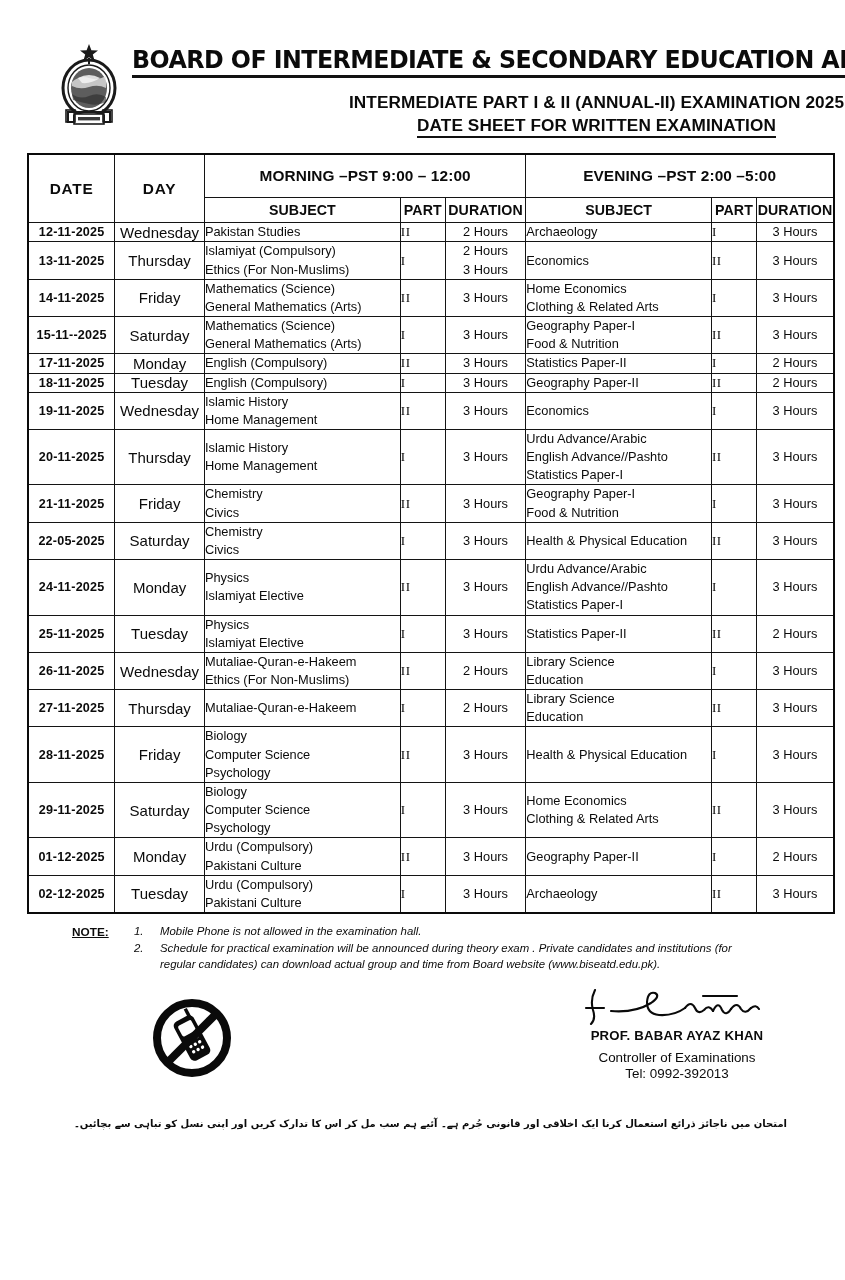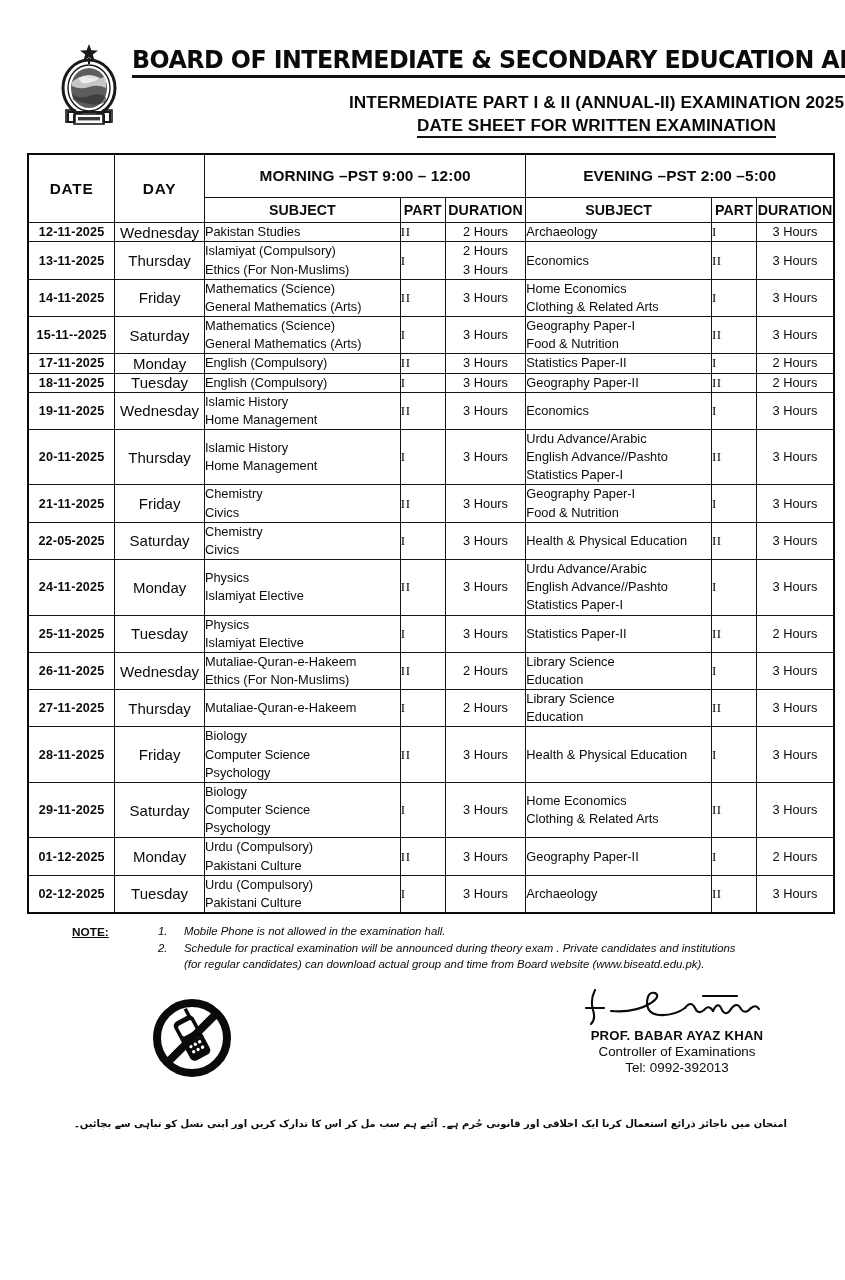--- a/index.html
+++ b/index.html
@@ -134,21 +134,20 @@
   .dur-line { display: block; }
 
   
   .notes {
     margin: 9px 0 0 0;
     padding-left: 72px;
     display: flex;
     font-style: italic;
     font-size: 11.4px;
     line-height: 1.42;
-    gap: 24px;
   }
   .note-label {
     font-weight: 700;
     font-style: normal;
     text-decoration: underline;
     font-size: 11.8px;
     flex: 0 0 62px;
     padding-top: 1px;
   }
   .note-list { flex: 1 1 auto; }
@@ -172,21 +171,21 @@
     width: 240px;
     text-align: center;
   }
   .sig-svg { display:block; margin: 0 auto; }
   .sig-name {
     font-weight: 700;
     font-size: 13.2px;
     letter-spacing: 0.2px;
     margin-top: -2px;
   }
-  .sig-role { font-size: 13.4px; margin-top: 1px; }
+  .sig-role { font-size: 13.4px; margin-top: 7px; }
   .sig-tel  { font-size: 13.4px; margin-top: 1px; }
 
   .urdu-block {
     position: absolute;
     left: 0; right: 0;
     bottom: -6px;
     padding: 0 58px 0 72px;
     direction: rtl;
     font-family: "DejaVu Sans", sans-serif;
     font-size: 10px;

